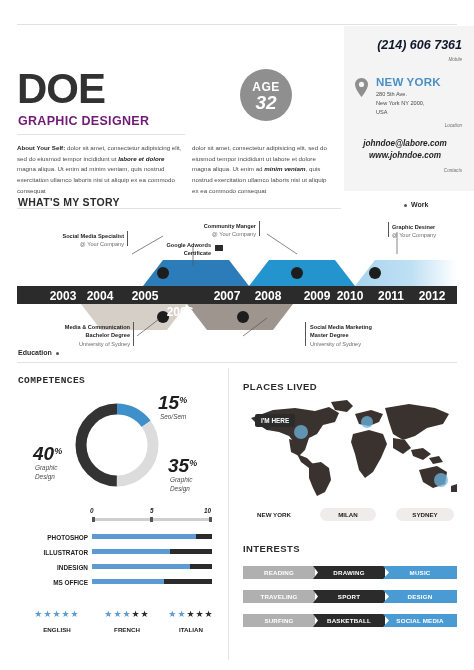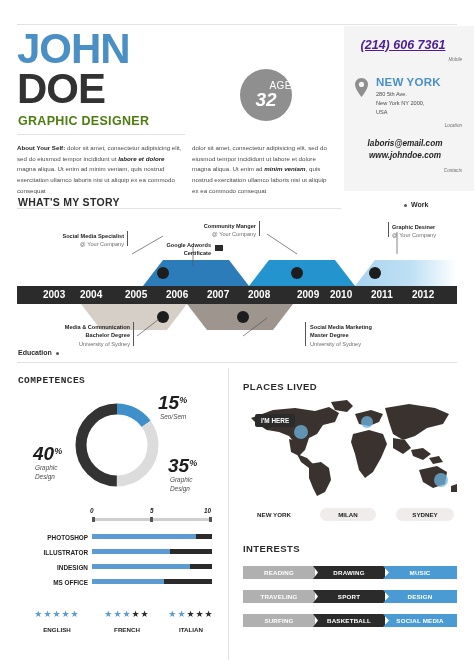--- a/index.html
+++ b/index.html
@@ -10,60 +10,60 @@
 
   .rule{position:absolute;background:#e2e2e2;height:1px;}
 
   
   .hdr{position:absolute;left:0;top:26px;width:474px;height:165px;}
   .name-blue{position:absolute;left:17px;top:4px;font-size:42px;font-weight:bold;
              letter-spacing:-1px;color:#4a90c4;line-height:.92;}
   .name-dark{position:absolute;left:17px;top:44px;font-size:42px;font-weight:bold;
              letter-spacing:-1px;color:#323232;line-height:.92;}
   .role{position:absolute;left:18px;top:88px;font-size:12.5px;font-weight:bold;
-        letter-spacing:.3px;color:#4d7c0f;}
+        letter-spacing:.3px;color:#701a75;}
   .hdr-rule1{left:17px;top:108px;width:168px;}
   .hdr-rule2{left:17px;top:182px;width:324px;}
   .about{position:absolute;left:17px;top:117px;width:168px;font-size:6.2px;
          line-height:1.72;color:#4a4a4a;text-align:left;}
   .about2{position:absolute;left:192px;top:117px;width:140px;font-size:6.2px;
           line-height:1.72;color:#4a4a4a;}
   .about b{color:#1d1d1d;}
   .about i,.about2 i{font-style:italic;font-weight:bold;color:#1d1d1d;}
 
   .age{position:absolute;left:240px;top:43px;width:52px;height:52px;border-radius:50%;
        background:#8f8f8f;color:#fff;text-align:center;}
-  .age .a1{font-size:10px;font-weight:normal;letter-spacing:.5px;margin-top:11px;text-align:right;}
+  .age .a1{font-size:12px;font-weight:bold;letter-spacing:.5px;margin-top:11px;}
   .age .a2{font-size:19px;font-weight:bold;font-style:italic;line-height:.95;}
 
   .contact{position:absolute;left:344px;top:0px;width:130px;height:165px;
            background:#f4f4f4;}
-  .phone{position:absolute;left:0;top:12px;width:118px;text-align:center;
-         font-size:12.5px;font-weight:bold;font-style:italic;color:#4c1d95;text-decoration:underline;}
+  .phone{position:absolute;left:0;top:12px;width:118px;text-align:right;
+         font-size:12.5px;font-weight:bold;font-style:italic;color:#0f172a;}
   .lbl{font-size:4.6px;color:#6e6e6e;font-style:italic;text-align:right;
        position:absolute;width:118px;}
   .pin{position:absolute;left:10px;top:52px;width:15px;height:19px;}
   .city{position:absolute;left:32px;top:50px;font-size:11.5px;font-weight:bold;
         color:#4a90c4;letter-spacing:.2px;}
   .addr{position:absolute;left:32px;top:64px;font-size:5.6px;line-height:1.62;
         color:#4a4a4a;}
   .em{position:absolute;left:0;top:112px;width:122px;text-align:center;
       font-size:8.2px;font-style:italic;font-weight:bold;color:#232323;line-height:1.5;}
 
   
   .story{position:absolute;left:18px;top:196px;font-size:10.5px;font-weight:bold;
          letter-spacing:.3px;color:#2b2b2b;}
   .lgnd{position:absolute;font-size:7px;font-weight:bold;color:#2b2b2b;}
   .lgnd .dot{display:inline-block;width:3px;height:3px;border-radius:50%;
              background:#555;vertical-align:middle;margin-right:4px;}
   .tl{position:absolute;left:17px;top:216px;width:440px;height:130px;}
   .tl svg{position:absolute;left:0;top:0;}
   .bar{position:absolute;left:0;top:70px;width:440px;height:18px;background:#2b2b2b;}
-  .yr{position:absolute;top:73px;font-size:10px;font-weight:bold;color:#fff;
-      width:40px;}
+  .yr{position:absolute;top:73px;font-size:12px;font-weight:bold;color:#fff;
+      text-align:center;width:40px;}
   .arw{position:absolute;top:75px;font-size:7px;color:#fff;}
 
   .cal{position:absolute;font-size:5.6px;line-height:1.48;}
   .cal .t{font-weight:bold;color:#1d1d1d;}
   .cal .s{color:#6b6b6b;}
   .cal.r{text-align:right;}
   .vbar{position:absolute;width:1px;background:#555;}
   .flagi{position:absolute;width:8px;height:6px;background:#2b2b2b;}
 
   
@@ -109,21 +109,20 @@
   .ch-m{clip-path:polygon(0 0,100% 0,100% 100%,0 100%,6px 50%);}
 </style>
 </head>
 <body>
 
 <div class="page">
 
   <div class="rule" style="left:17px;top:24px;width:440px;"></div>
 
   <div class="hdr">
-    <div class="name-blue">JOHN</div>
     <div class="name-dark">DOE</div>
     <div class="role">GRAPHIC DESIGNER</div>
     <div class="rule hdr-rule1"></div>
     <div class="rule hdr-rule2"></div>
 
     <div class="about"><b>About Your Self:</b><span> dolor sit amet, consectetur adipisicing elit, sed do eiusmod tempor incididunt ut </span><i>labore et dolore</i><span> magna aliqua. Ut enim ad minim veniam, quis nostrud exercitation ullamco laboris nisi ut aliquip ex ea commodo consequat</span></div>
 
     <div class="about2"><span>dolor sit amet, consectetur adipisicing elit, sed do eiusmod tempor incididunt ut labore et dolore magna aliqua. Ut enim ad </span><i>minim veniam</i><span>, quis nostrud exercitation ullamco laboris nisi ut aliquip ex ea commodo consequat</span></div>
 
     <div class="age">
@@ -141,21 +140,21 @@
       </svg>
       <div class="city">NEW YORK</div>
       <div class="addr">
         <div>280 5th Ave.</div>
         <div>New York NY 2000,</div>
         <div>USA</div>
       </div>
       <div class="lbl" style="top:97px;">Location</div>
 
       <div class="em">
-        <div>laboris@email.com</div>
+        <div>johndoe@labore.com</div>
         <div>www.johndoe.com</div>
       </div>
       <div class="lbl" style="top:142px;">Contacts</div>
     </div>
   </div>
 
   <div class="story">WHAT'S MY STORY</div>
   <div class="lgnd" style="left:404px;top:201px;">
     <span class="dot"></span><span>Work</span>
   </div>
@@ -201,21 +200,21 @@
       </g>
     </svg>
 
     <div class="bar">
       <div class="arw" style="left:7px;">◀◀</div>
       <div class="arw" style="right:7px;">▶▶</div>
     </div>
     <div class="yr" style="left:26px;">2003</div>
     <div class="yr" style="left:63px;">2004</div>
     <div class="yr" style="left:108px;">2005</div>
-    <div class="yr" style="left:149px;">2006</div>
+    <div class="yr" style="left:143px;margin-top:16px;">2006</div>
     <div class="yr" style="left:190px;">2007</div>
     <div class="yr" style="left:231px;">2008</div>
     <div class="yr" style="left:280px;">2009</div>
     <div class="yr" style="left:313px;">2010</div>
     <div class="yr" style="left:354px;">2011</div>
     <div class="yr" style="left:395px;">2012</div>
   </div>
 
   <div class="cal r" style="left:34px;top:232px;width:90px;">
     <div class="t">Social Media Specialist</div>

